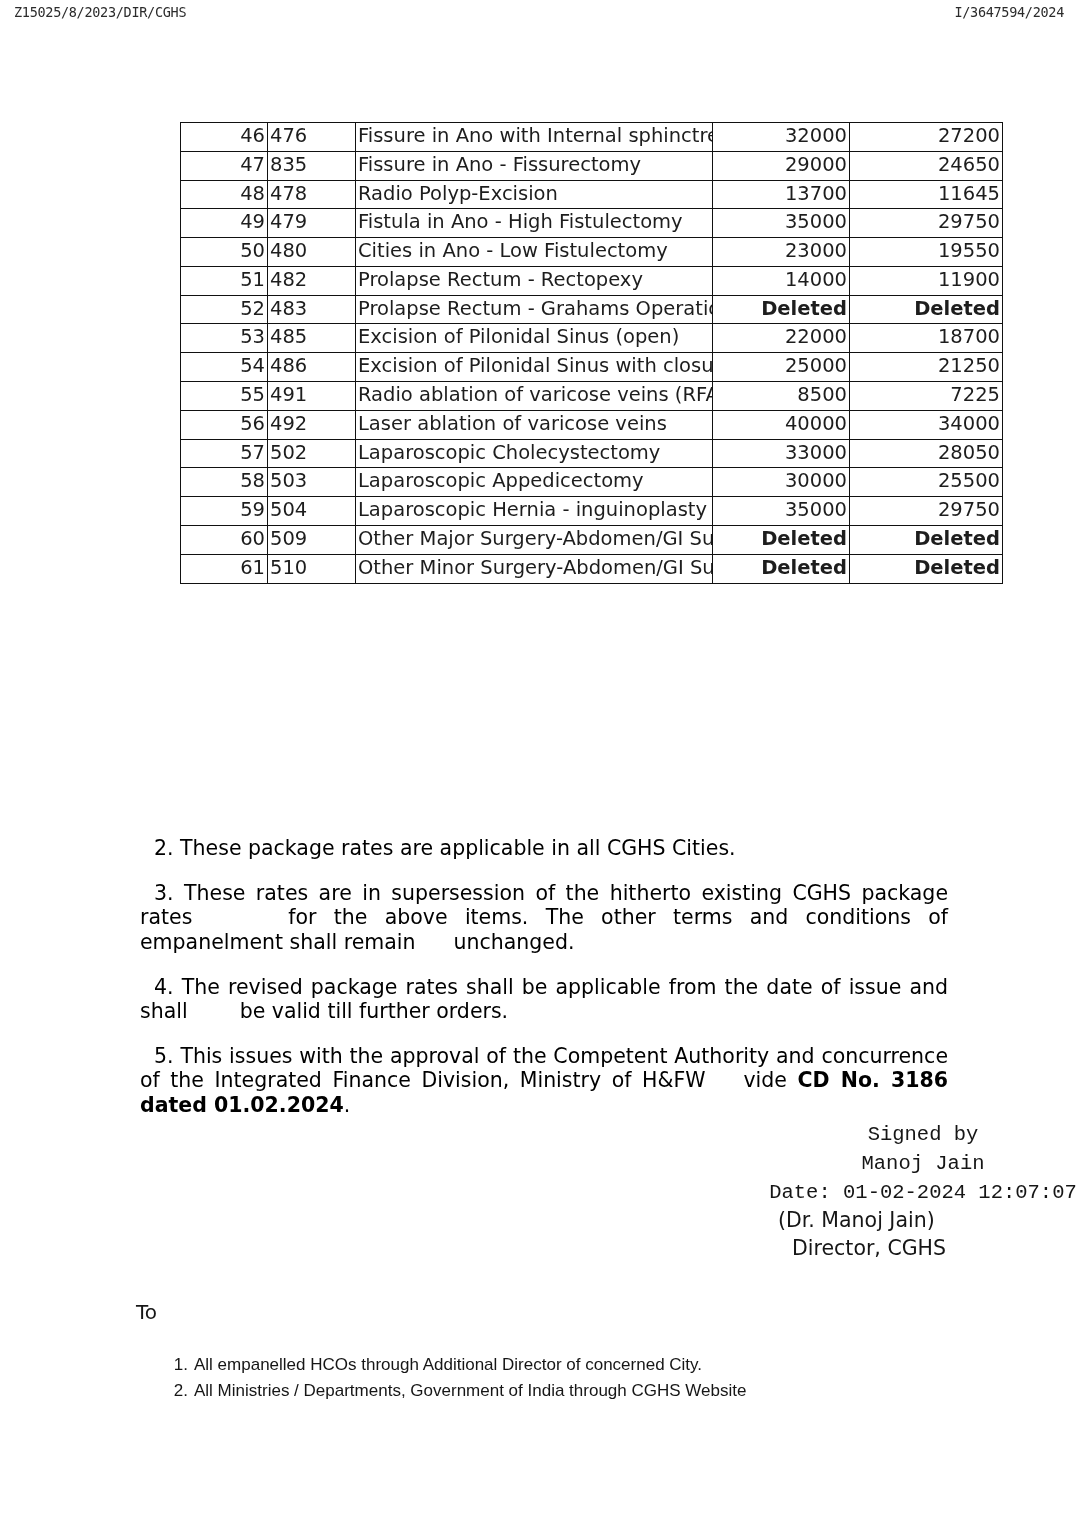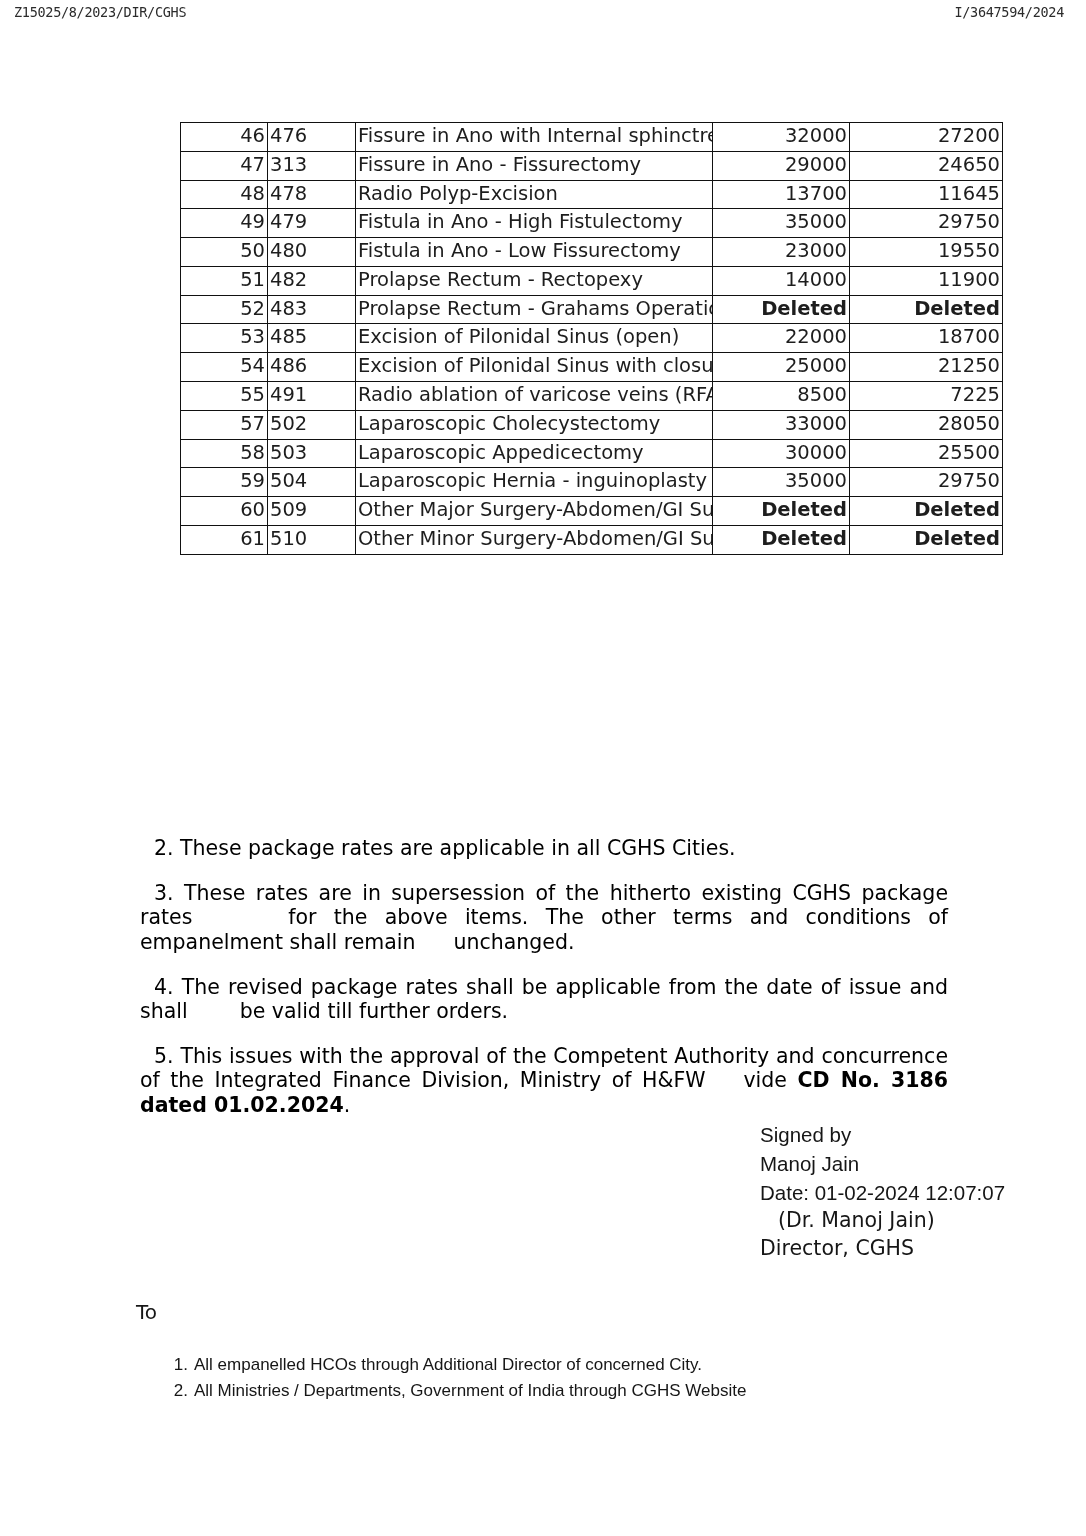--- a/index.html
+++ b/index.html
@@ -128,37 +128,39 @@
   b.strong { font-weight: bold; }
 
   
   .sign-block {
     position: absolute;
     left: 760px;
     top: 1120px;
     width: 326px;
   }
   .sign-line {
-    font-family: Liberation Sans, sans-serif;
+    font-family: Liberation Mono, monospace;
     font-size: 20.5px;
     line-height: 1.42;
     color: #161616;
     white-space: nowrap;
+    text-align: center;
   }
   .sign-name {
     font-size: 20.5px;
     line-height: 1.35;
     color: #161616;
     margin-left: 18px;
     white-space: nowrap;
   }
   .sign-desig {
     font-size: 20.5px;
     line-height: 1.35;
     color: #161616;
+    margin-left: 32px;
     white-space: nowrap;
   }
 
   
   .to-block {
     position: absolute;
     left: 136px;
     top: 1300px;
     width: 800px;
   }
@@ -200,21 +202,21 @@
     <tbody>
         <tr>
           <td class="c-sno">46</td>
           <td class="c-code">476</td>
           <td class="c-desc">Fissure in Ano with Internal sphinctrectomy with fissurectomy.</td>
           <td class="c-rate">32000</td>
           <td class="c-rate2">27200</td>
         </tr>
         <tr class="single">
           <td class="c-sno">47</td>
-          <td class="c-code">313</td>
+          <td class="c-code">835</td>
           <td class="c-desc">Fissure in Ano - Fissurectomy</td>
           <td class="c-rate">29000</td>
           <td class="c-rate2">24650</td>
         </tr>
         <tr class="single">
           <td class="c-sno">48</td>
           <td class="c-code">478</td>
           <td class="c-desc">Radio Polyp-Excision</td>
           <td class="c-rate">13700</td>
           <td class="c-rate2">11645</td>
@@ -222,21 +224,21 @@
         <tr class="single">
           <td class="c-sno">49</td>
           <td class="c-code">479</td>
           <td class="c-desc">Fistula in Ano - High Fistulectomy</td>
           <td class="c-rate">35000</td>
           <td class="c-rate2">29750</td>
         </tr>
         <tr class="single">
           <td class="c-sno">50</td>
           <td class="c-code">480</td>
-          <td class="c-desc">Fistula in Ano - Low Fissurectomy</td>
+          <td class="c-desc">Cities in Ano - Low Fistulectomy</td>
           <td class="c-rate">23000</td>
           <td class="c-rate2">19550</td>
         </tr>
         <tr class="single">
           <td class="c-sno">51</td>
           <td class="c-code">482</td>
           <td class="c-desc">Prolapse Rectum - Rectopexy</td>
           <td class="c-rate">14000</td>
           <td class="c-rate2">11900</td>
         </tr>
@@ -260,20 +262,27 @@
           <td class="c-desc">Excision of Pilonidal Sinus with closure</td>
           <td class="c-rate">25000</td>
           <td class="c-rate2">21250</td>
         </tr>
         <tr>
           <td class="c-sno">55</td>
           <td class="c-code">491</td>
           <td class="c-desc">Radio ablation of varicose veins (RFA Ablation)</td>
           <td class="c-rate">8500</td>
           <td class="c-rate2">7225</td>
+        </tr>
+        <tr class="single">
+          <td class="c-sno">56</td>
+          <td class="c-code">492</td>
+          <td class="c-desc">Laser ablation of varicose veins</td>
+          <td class="c-rate">40000</td>
+          <td class="c-rate2">34000</td>
         </tr>
         <tr class="single">
           <td class="c-sno">57</td>
           <td class="c-code">502</td>
           <td class="c-desc">Laparoscopic Cholecystectomy</td>
           <td class="c-rate">33000</td>
           <td class="c-rate2">28050</td>
         </tr>
         <tr class="single">
           <td class="c-sno">58</td>

